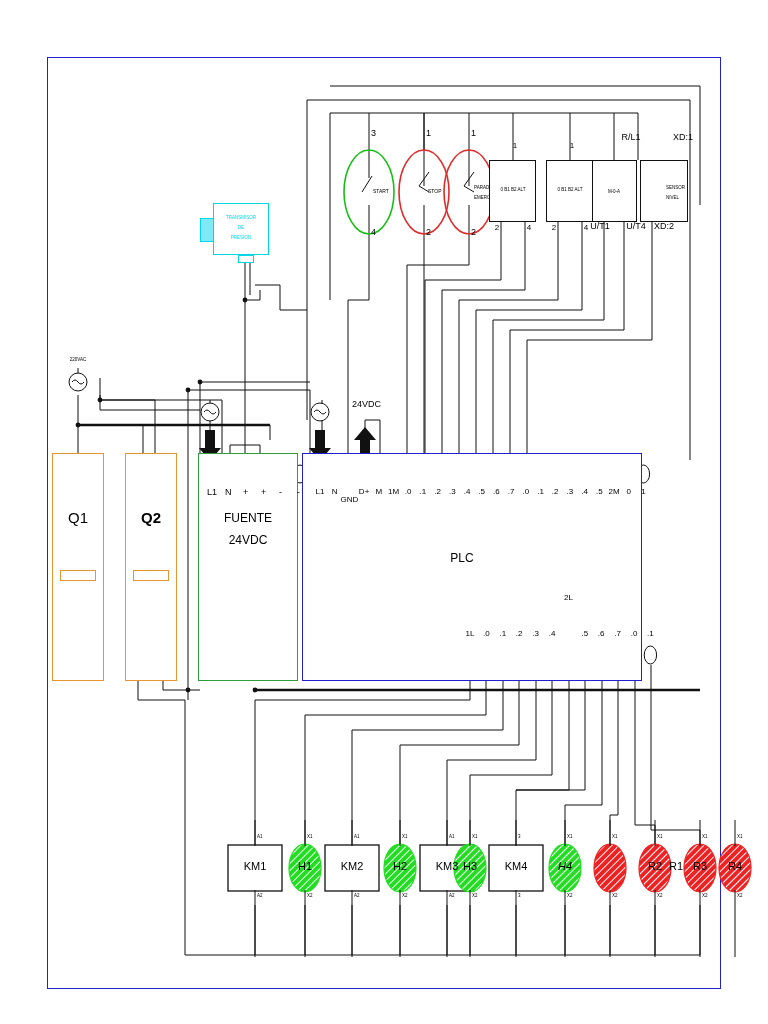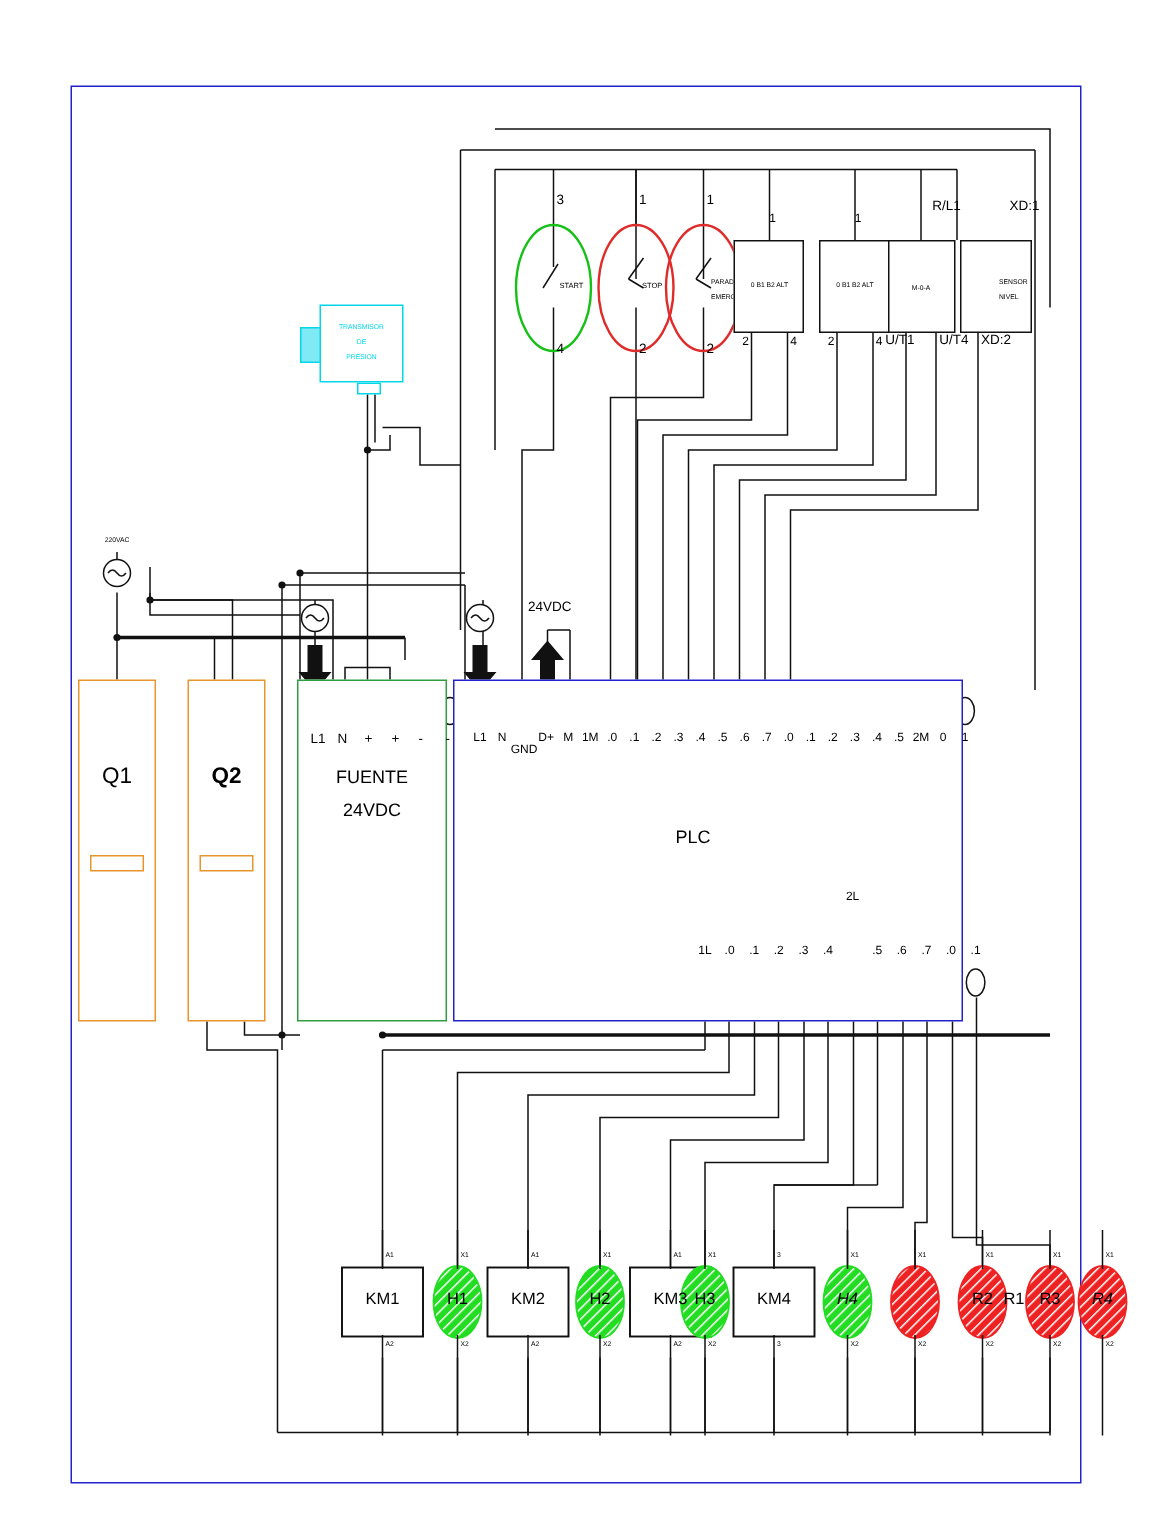--- a/index.html
+++ b/index.html
@@ -450,18 +450,18 @@
       <div class="lbl tiny" style="left: 567px; top: 894px;">X2</div>
       <div class="lbl t11 c" style="left: 644px; top: 861px; margin-left: 32px;">R1</div>
       <div class="lbl tiny" style="left: 612px; top: 835px;">X1</div>
       <div class="lbl tiny" style="left: 612px; top: 894px;">X2</div>
       <div class="lbl t11 c" style="left: 655px; top: 861px;">R2</div>
       <div class="lbl tiny" style="left: 657px; top: 835px;">X1</div>
       <div class="lbl tiny" style="left: 657px; top: 894px;">X2</div>
       <div class="lbl t11 c" style="left: 700px; top: 861px;">R3</div>
       <div class="lbl tiny" style="left: 702px; top: 835px;">X1</div>
       <div class="lbl tiny" style="left: 702px; top: 894px;">X2</div>
-      <div class="lbl t11 c" style="left: 735px; top: 861px; font-style: italic;">R4</div>
+      <div class="lbl t11 c" style="left: 735px; top: 861px;">R4</div>
       <div class="lbl tiny" style="left: 737px; top: 835px;">X1</div>
       <div class="lbl tiny" style="left: 737px; top: 894px;">X2</div>
     </div>
 
 </div>
 
 </body></html>

